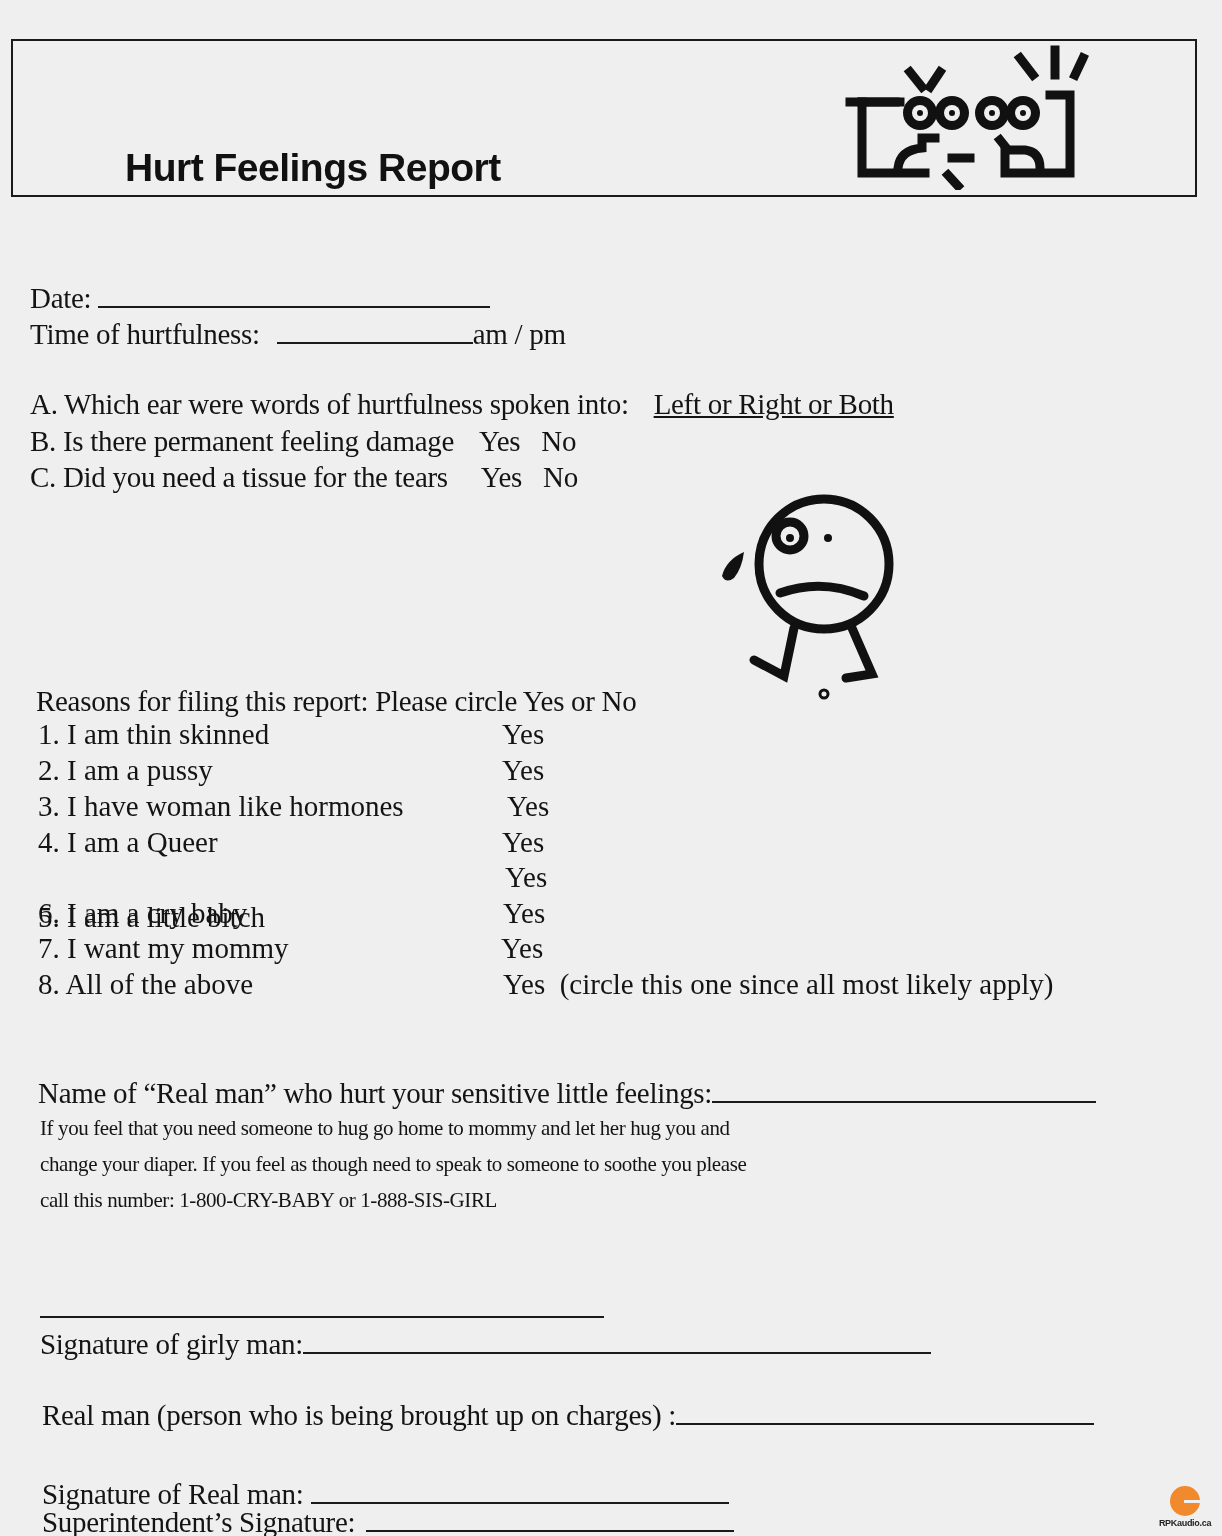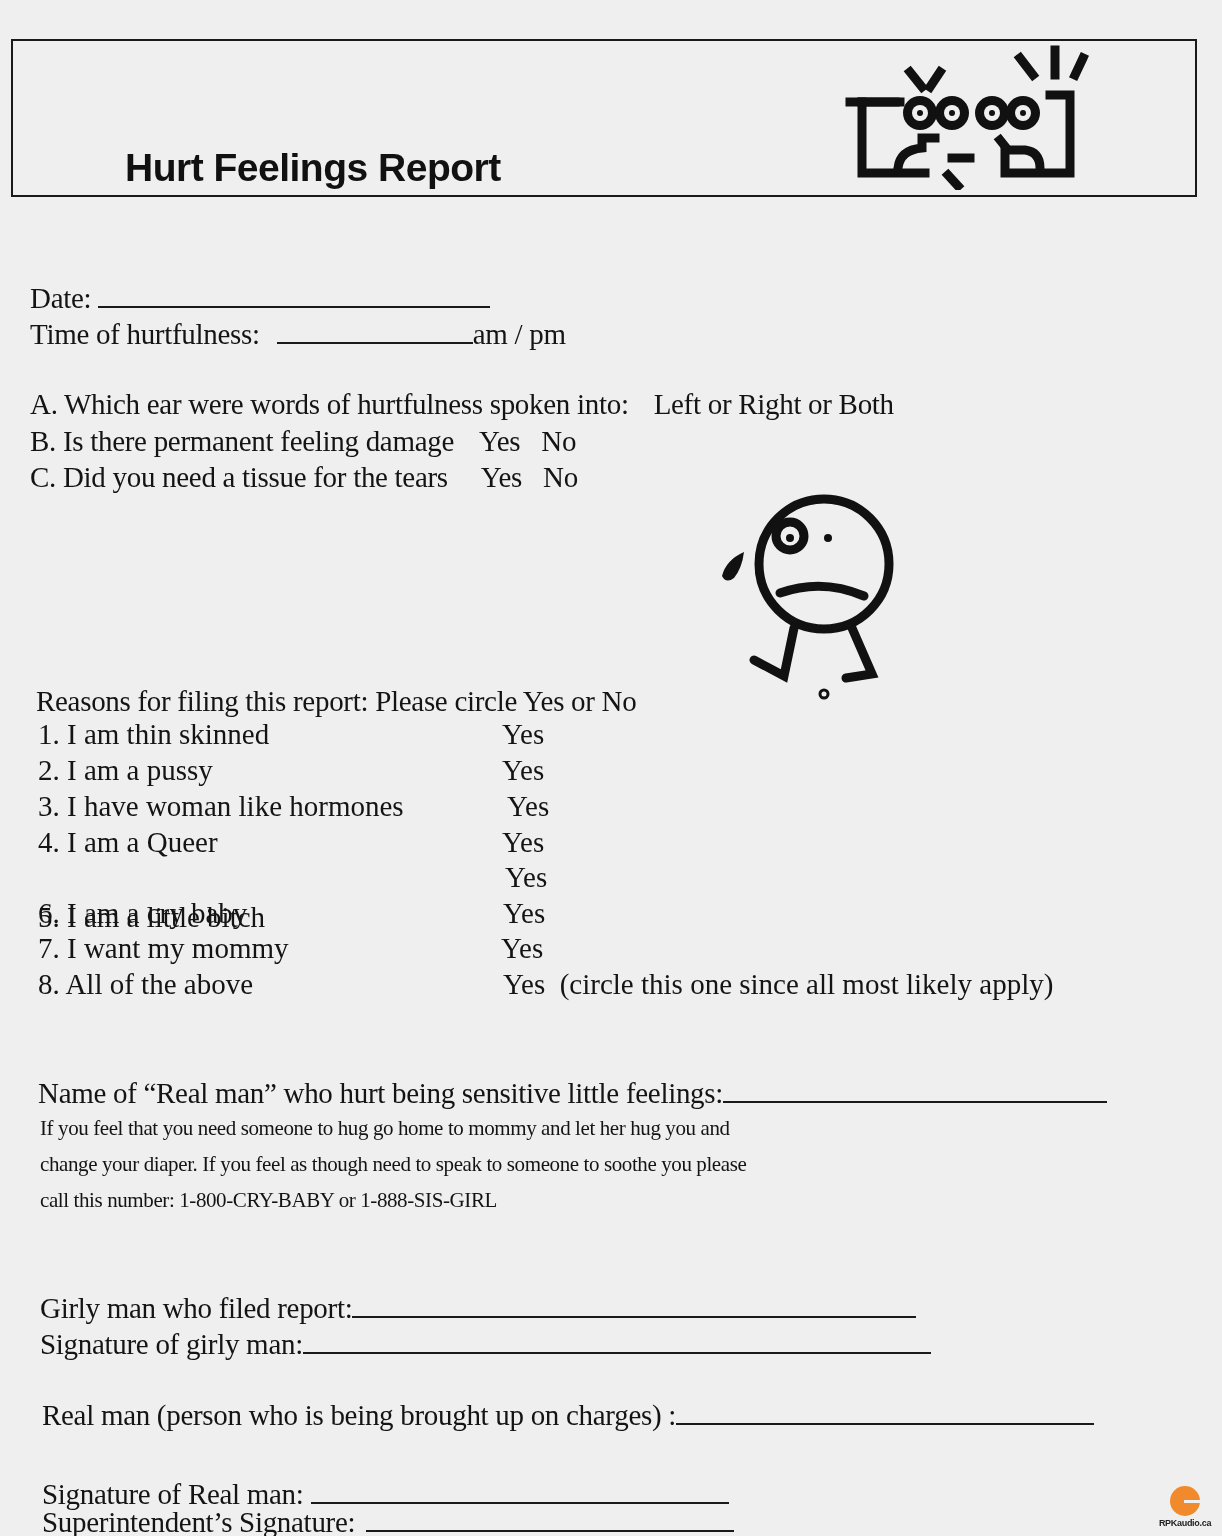--- a/index.html
+++ b/index.html
@@ -171,21 +171,21 @@
   <span>Date:</span>
   <span class="blank" style="width:392px;"></span>
 </div>
 <div class="line-text" style="left:30px; top:280px;">
   <span>Time of hurtfulness:</span>
   <span class="blank" style="width:196px; margin-left:10px;"></span><span>am / pm</span>
 </div>
 
 <div class="line-text" style="left:30px; top:350px;">
   <span>A. Which ear were words of hurtfulness spoken into:</span>
-  <span class="opt" style="margin-left:18px;">Left or Right or Both</span>
+  <span class="opt" style="margin-left:18px;text-decoration:underline;">Left or Right or Both</span>
 </div>
 <div class="line-text" style="left:30px; top:387px;">
   <span>B. Is there permanent feeling damage</span>
   <span class="opt" style="margin-left:18px;">Yes</span>
   <span class="opt" style="margin-left:14px;">No</span>
 </div>
 <div class="line-text" style="left:30px; top:423px;">
   <span>C. Did you need a tissue for the tears</span>
   <span class="opt" style="margin-left:26px;">Yes</span>
   <span class="opt" style="margin-left:14px;">No</span>
@@ -229,31 +229,31 @@
   <div class="reason-ans" style="left:503px; top:897px;">Yes</div>
 
   <div class="reason-row" style="top:932px;">7. I want my mommy</div>
   <div class="reason-ans" style="left:501px; top:932px;">Yes</div>
 
   <div class="reason-row" style="top:968px;">8. All of the above</div>
   <div class="reason-ans" style="left:503px; top:968px; white-space:pre;">Yes  (circle this one since all most likely apply)</div>
 </div>
 
 <div class="line-text" style="left:38px; top:1039px;">
-  <span>Name of “Real man” who hurt being sensitive little feelings:</span><span class="blank" style="width:384px;"></span>
+  <span>Name of “Real man” who hurt your sensitive little feelings:</span><span class="blank" style="width:384px;"></span>
 </div>
 
 <div class="para" style="top:1110px;">
   <div>If you feel that you need someone to hug go home to mommy and let her hug you and</div>
   <div>change your diaper. If you feel as though need to speak to someone to soothe you please</div>
   <div>call this number: 1-800-CRY-BABY or 1-888-SIS-GIRL</div>
 </div>
 
 <div class="line-text" style="left:40px; top:1254px;">
-  <span>Girly man who filed report:</span><span class="blank" style="width:564px;"></span>
+  <span class="blank" style="width:564px;"></span>
 </div>
 <div class="line-text" style="left:40px; top:1290px;">
   <span>Signature of girly man:</span><span class="blank" style="width:628px;"></span>
 </div>
 
 <div class="line-text" style="left:42px; top:1361px;">
   <span>Real man (person who is being brought up on charges) :</span><span class="blank" style="width:418px;"></span>
 </div>
 <div class="line-text" style="left:42px; top:1440px;text-align:right;">
   <span>Signature of Real man:</span>

